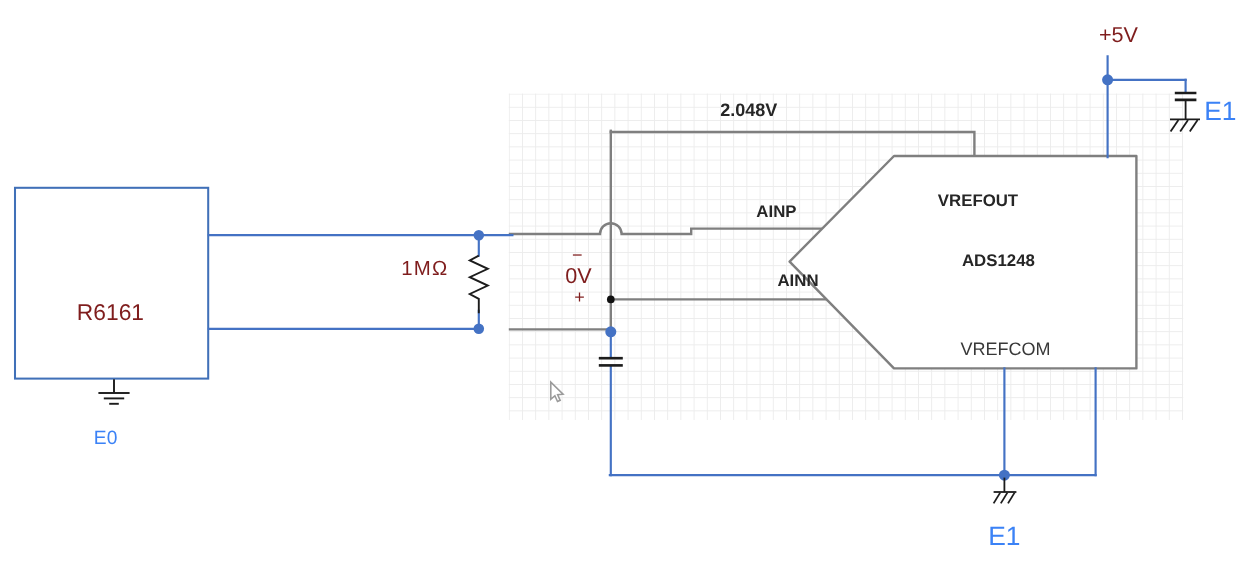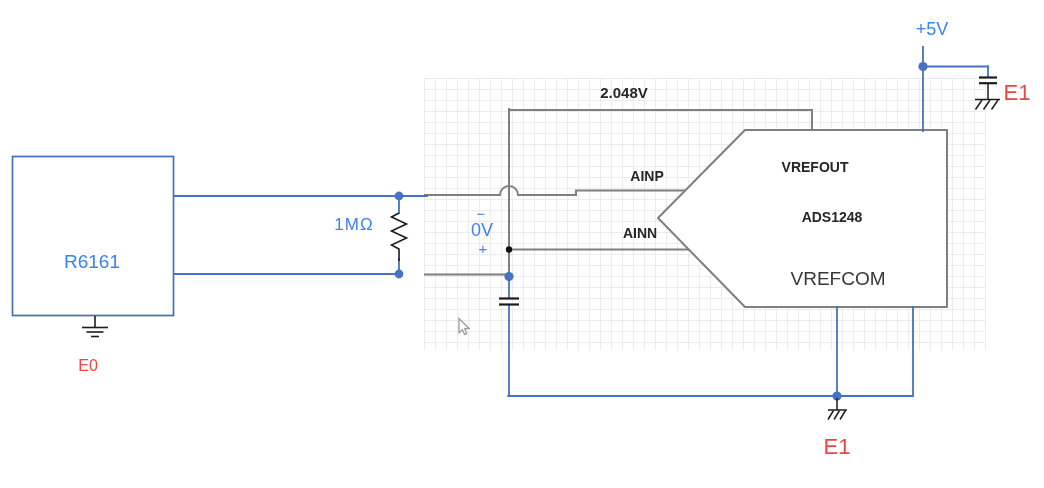--- a/index.html
+++ b/index.html
@@ -4,23 +4,23 @@
 <style>
   html,body{margin:0;padding:0;background:#fff;}
   .canvas{position:relative;width:1044px;height:488px;background:#fff;overflow:hidden;
           font-family:"Liberation Sans",sans-serif;}
   .grid{position:absolute;left:424px;top:78px;width:562px;height:272px;
         background-image:linear-gradient(#ececec 1px,transparent 1px),
                          linear-gradient(90deg,#ececec 1px,transparent 1px);
         background-size:11px 11px;}
   svg.wires{position:absolute;left:0;top:0;}
   .lbl{position:absolute;transform:translate(-50%,-50%);white-space:nowrap;
-       color:#3b82f6;line-height:1;}
+       color:#7f1d1d;line-height:1;}
   .bold{font-weight:700;color:#262626;}
-  .red{color:#ef4444;}
+  .red{color:#3b82f6;}
 </style>
 </head>
 <body>
 
 <div class="canvas">
 
   <div class="grid"></div>
 
   <svg class="wires" width="1044" height="488" viewBox="0 0 1044 488">
 
@@ -97,22 +97,22 @@
   <span class="lbl" style="left:92px;top:239px;font-size:19px;margin-top:22px;">R6161</span>
   <span class="lbl red" style="left:88px;top:366px;font-size:16px;">E0</span>
   <span class="lbl" style="left:354px;top:224px;font-size:17px;letter-spacing:1px;">1MΩ</span>
 
   <span class="lbl" style="left:481px;top:213px;font-size:15px;">−</span>
   <span class="lbl" style="left:482px;top:230px;font-size:18px;">0V</span>
   <span class="lbl" style="left:483px;top:248px;font-size:15px;">+</span>
 
   <span class="lbl bold" style="left:624px;top:92px;font-size:15px;text-align:center;">2.048V</span>
   <span class="lbl bold" style="left:647px;top:176px;font-size:14px;">AINP</span>
-  <span class="lbl bold" style="left:640px;top:233px;font-size:14px;">AINN</span>
+  <span class="lbl bold" style="left:665px;top:233px;font-size:14px;">AINN</span>
   <span class="lbl bold" style="left:815px;top:143px;font-size:14px;margin-top:24px;">VREFOUT</span>
   <span class="lbl bold" style="left:832px;top:217px;font-size:14px;">ADS1248</span>
-  <span class="lbl" style="left:838px;top:278px;font-size:19px;color:#383838;">VREFCOM</span>
+  <span class="lbl" style="left:838px;top:291px;font-size:15px;color:#383838;">VREFCOM</span>
 
   <span class="lbl" style="left:932px;top:29px;font-size:18px;">+5V</span>
   <span class="lbl red" style="left:1017px;top:93px;font-size:22px;">E1</span>
   <span class="lbl red" style="left:837px;top:447px;font-size:22px;">E1</span>
 
 </div>
 
 </body></html>

